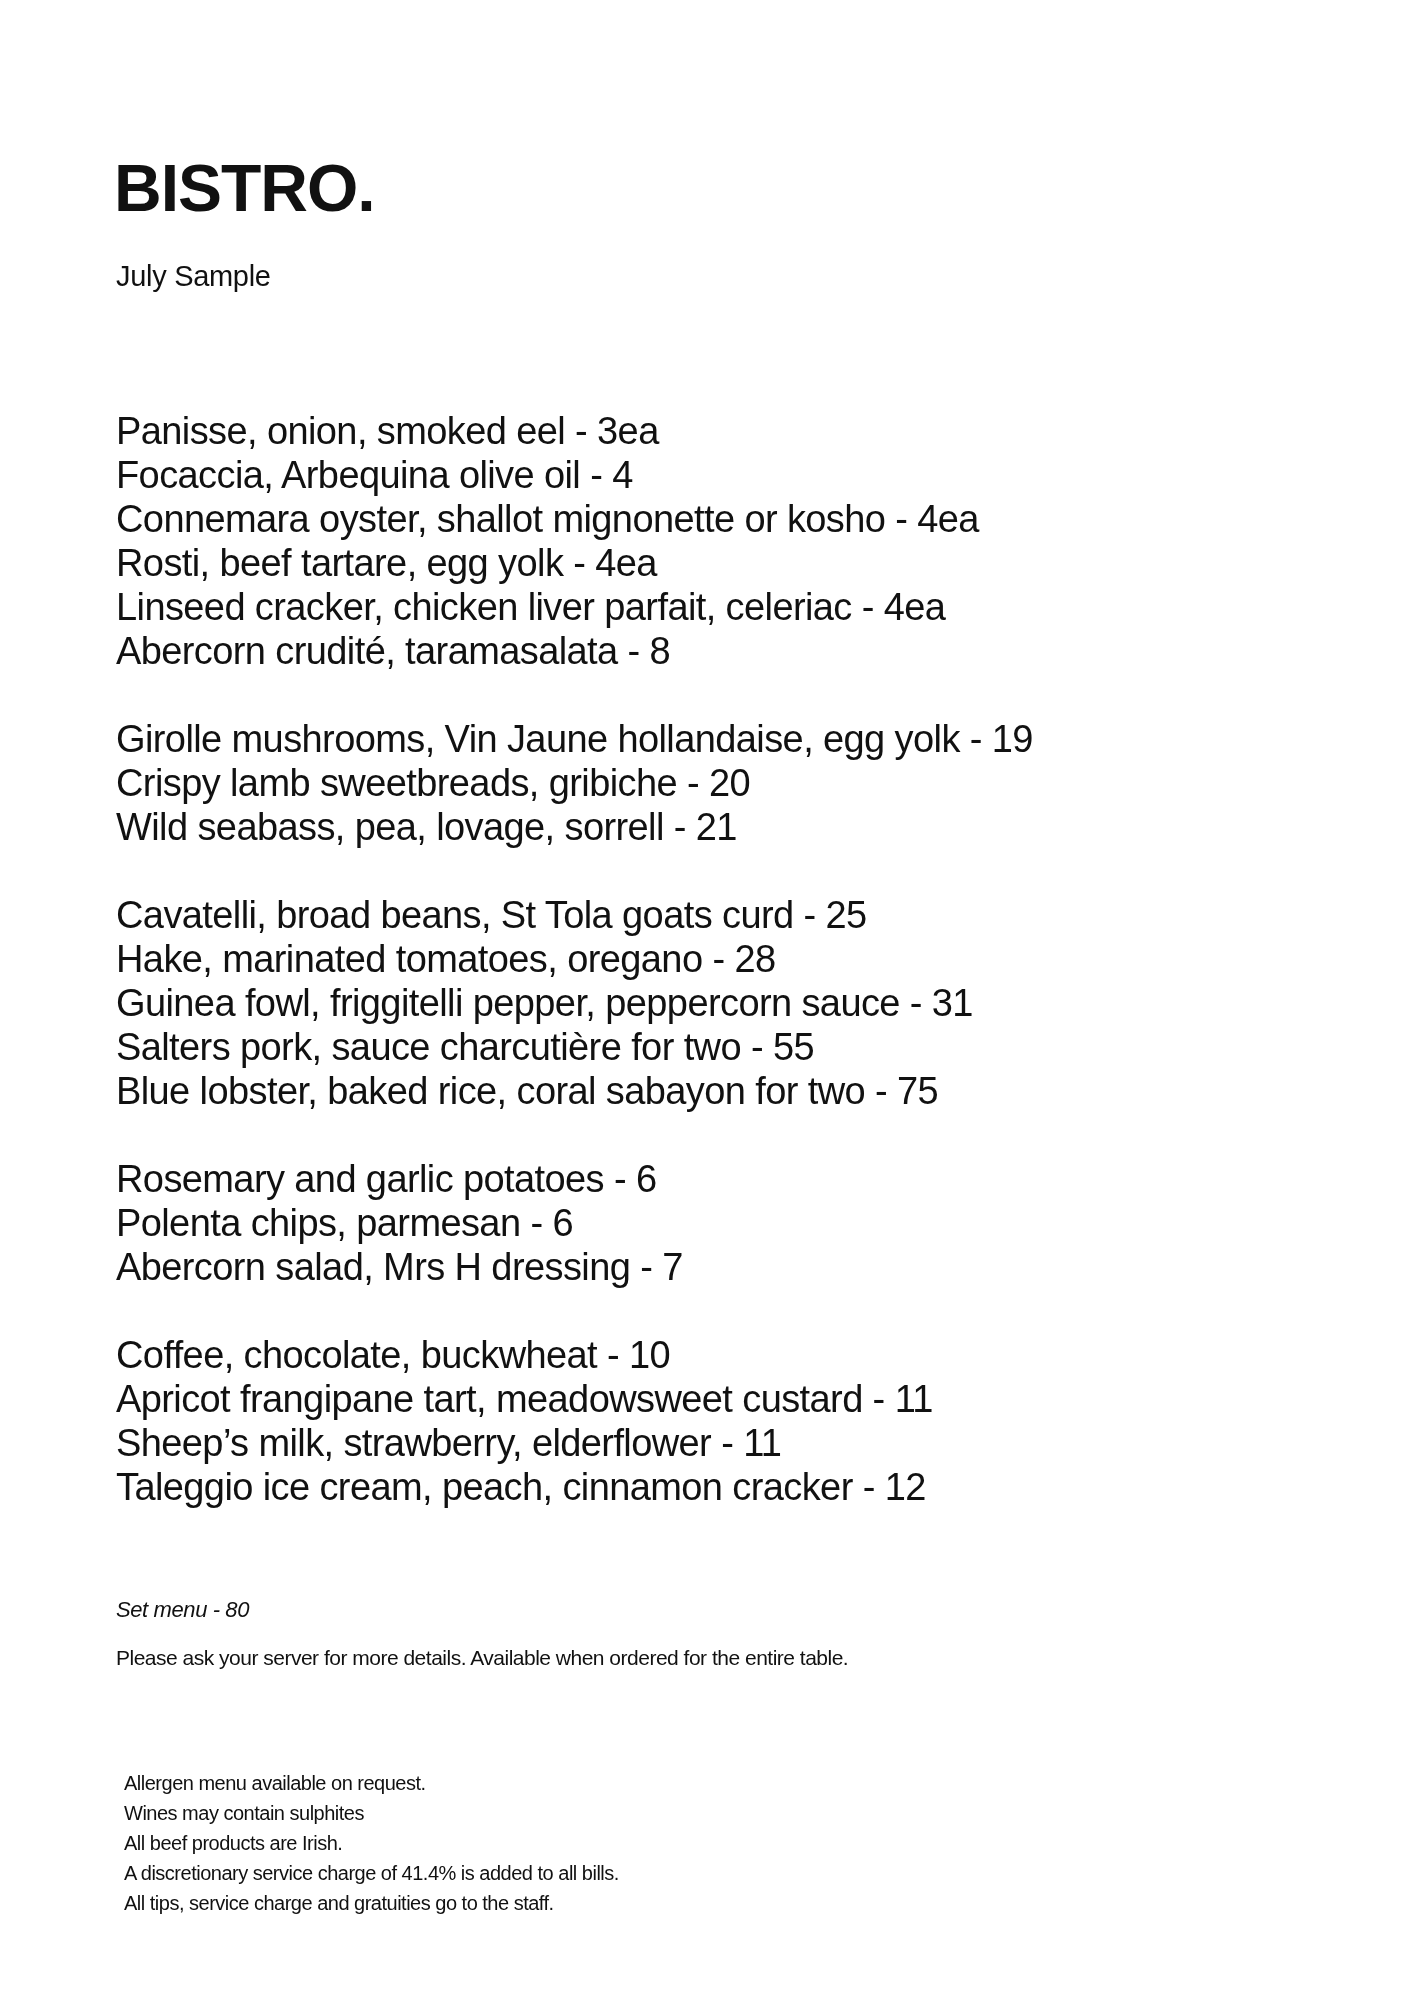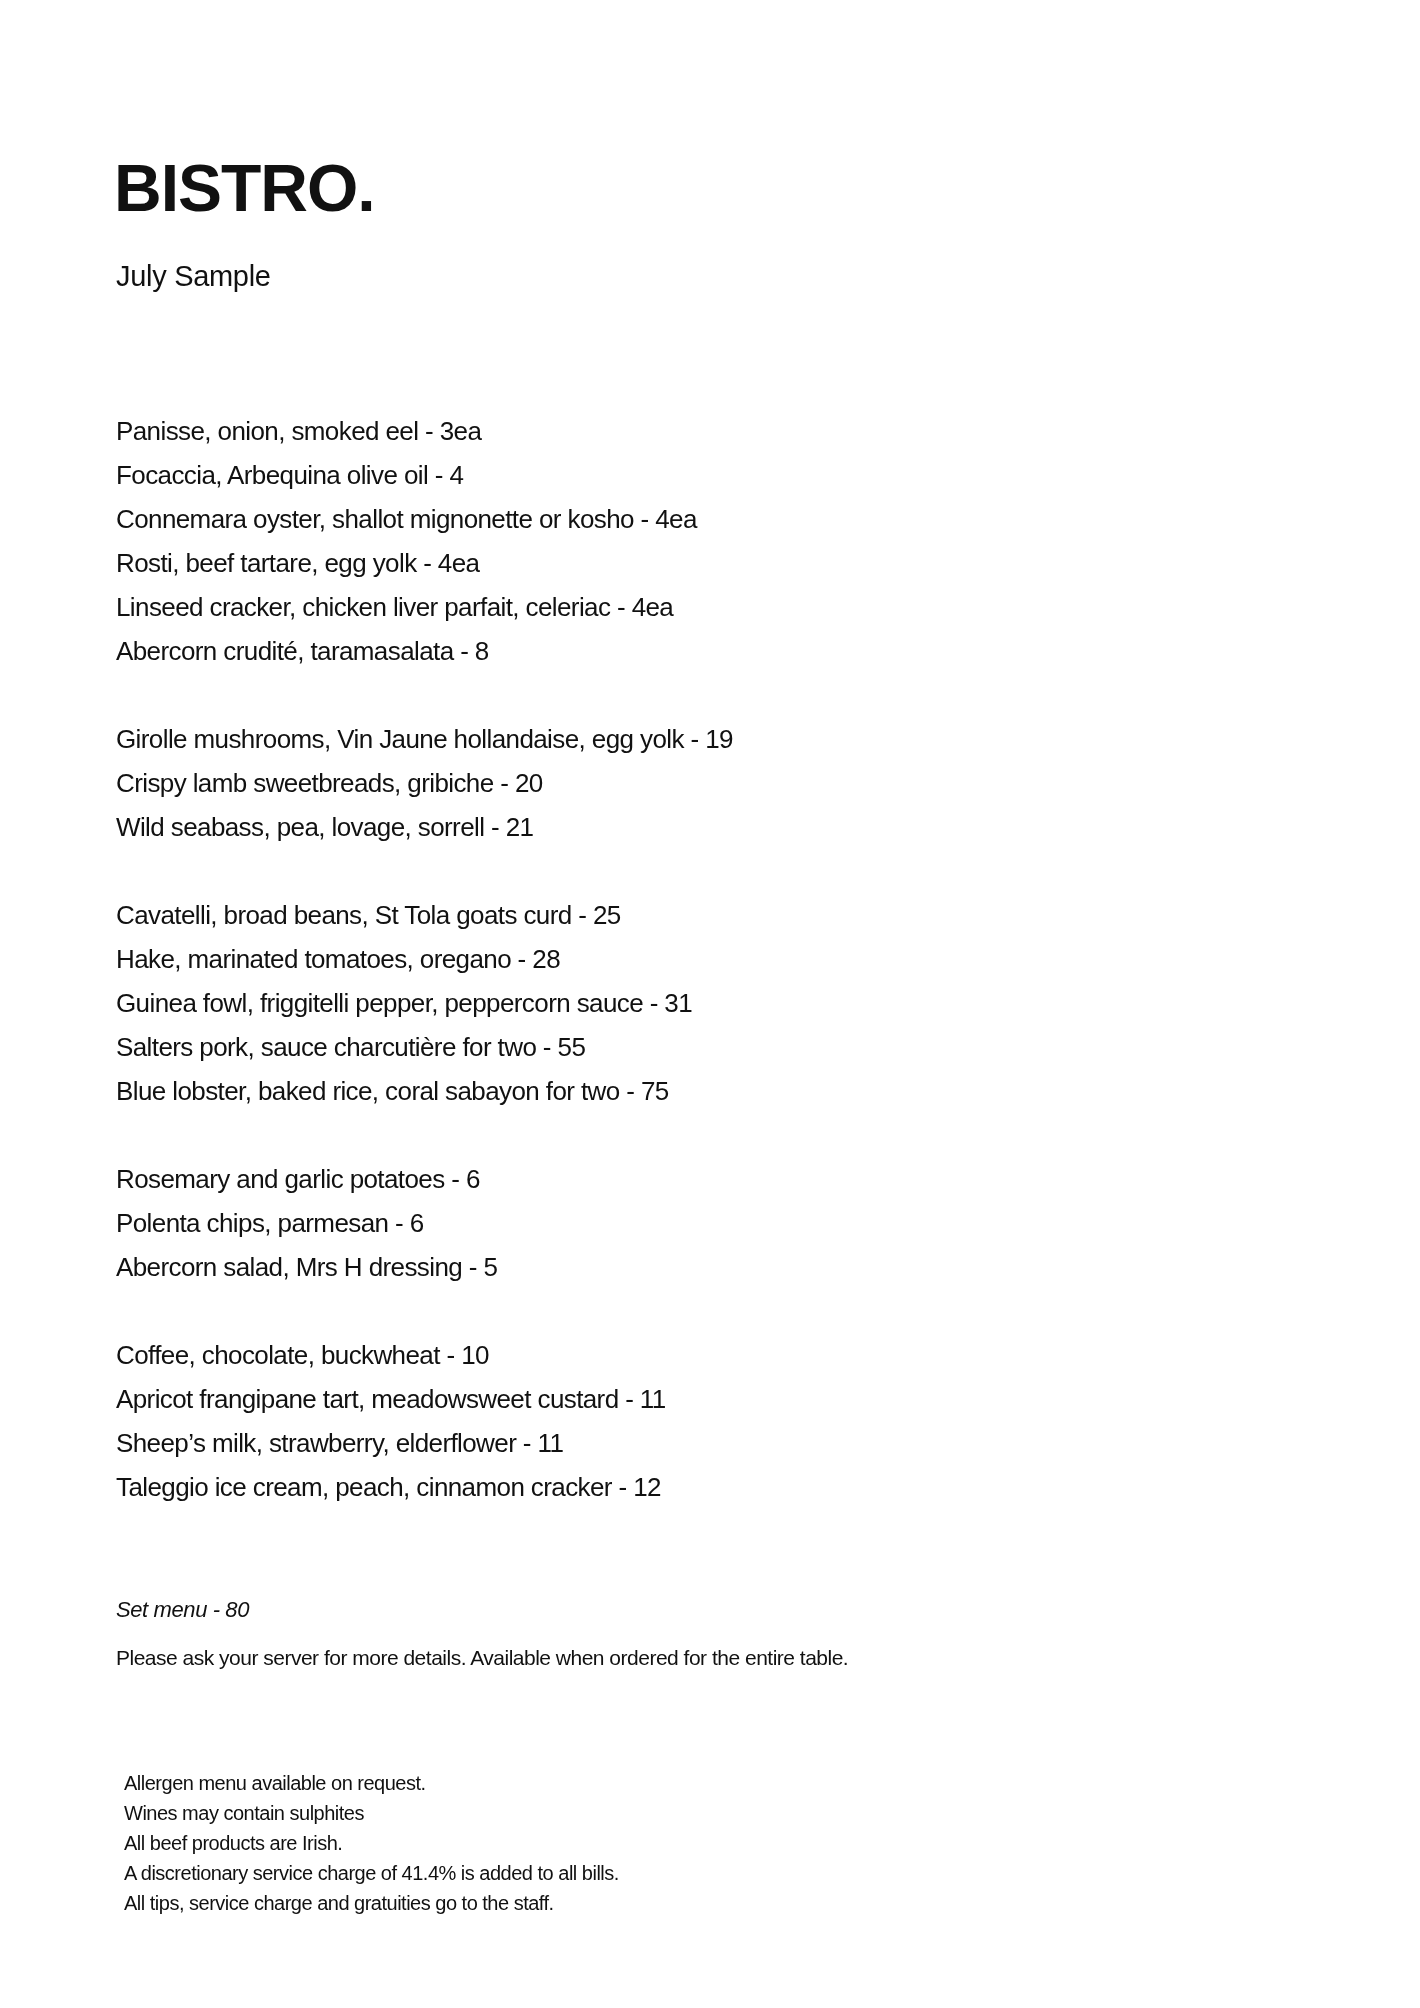--- a/index.html
+++ b/index.html
@@ -45,21 +45,21 @@
       position: absolute;
       top: 409px;
       left: 0;
     }
     .section {
       margin: 0 0 44px 0;
       padding: 0;
       list-style: none;
     }
     .item {
-      font-size: 26px;
+      font-size: 38px;
       line-height: 44px;
       height: 44px;
       letter-spacing: -0.6px;
       white-space: nowrap;
     }
     .set-menu {
       position: absolute;
       top: 1590px;
       left: 0;
       font-size: 22px;
@@ -121,21 +121,21 @@
       <li class="item">Cavatelli, broad beans, St Tola goats curd - 25</li>
       <li class="item">Hake, marinated tomatoes, oregano - 28</li>
       <li class="item">Guinea fowl, friggitelli pepper, peppercorn sauce - 31</li>
       <li class="item">Salters pork, sauce charcutière for two - 55</li>
       <li class="item">Blue lobster, baked rice, coral sabayon for two - 75</li>
     </ul>
 
     <ul class="section">
       <li class="item">Rosemary and garlic potatoes - 6</li>
       <li class="item">Polenta chips, parmesan - 6</li>
-      <li class="item">Abercorn salad, Mrs H dressing  - 5</li>
+      <li class="item">Abercorn salad, Mrs H dressing  - 7</li>
     </ul>
 
     <ul class="section">
       <li class="item">Coffee, chocolate, buckwheat - 10</li>
       <li class="item">Apricot frangipane tart, meadowsweet custard - 11</li>
       <li class="item">Sheep’s milk, strawberry, elderflower - 11</li>
       <li class="item">Taleggio ice cream, peach, cinnamon cracker - 12</li>
     </ul>
 
   </div>

